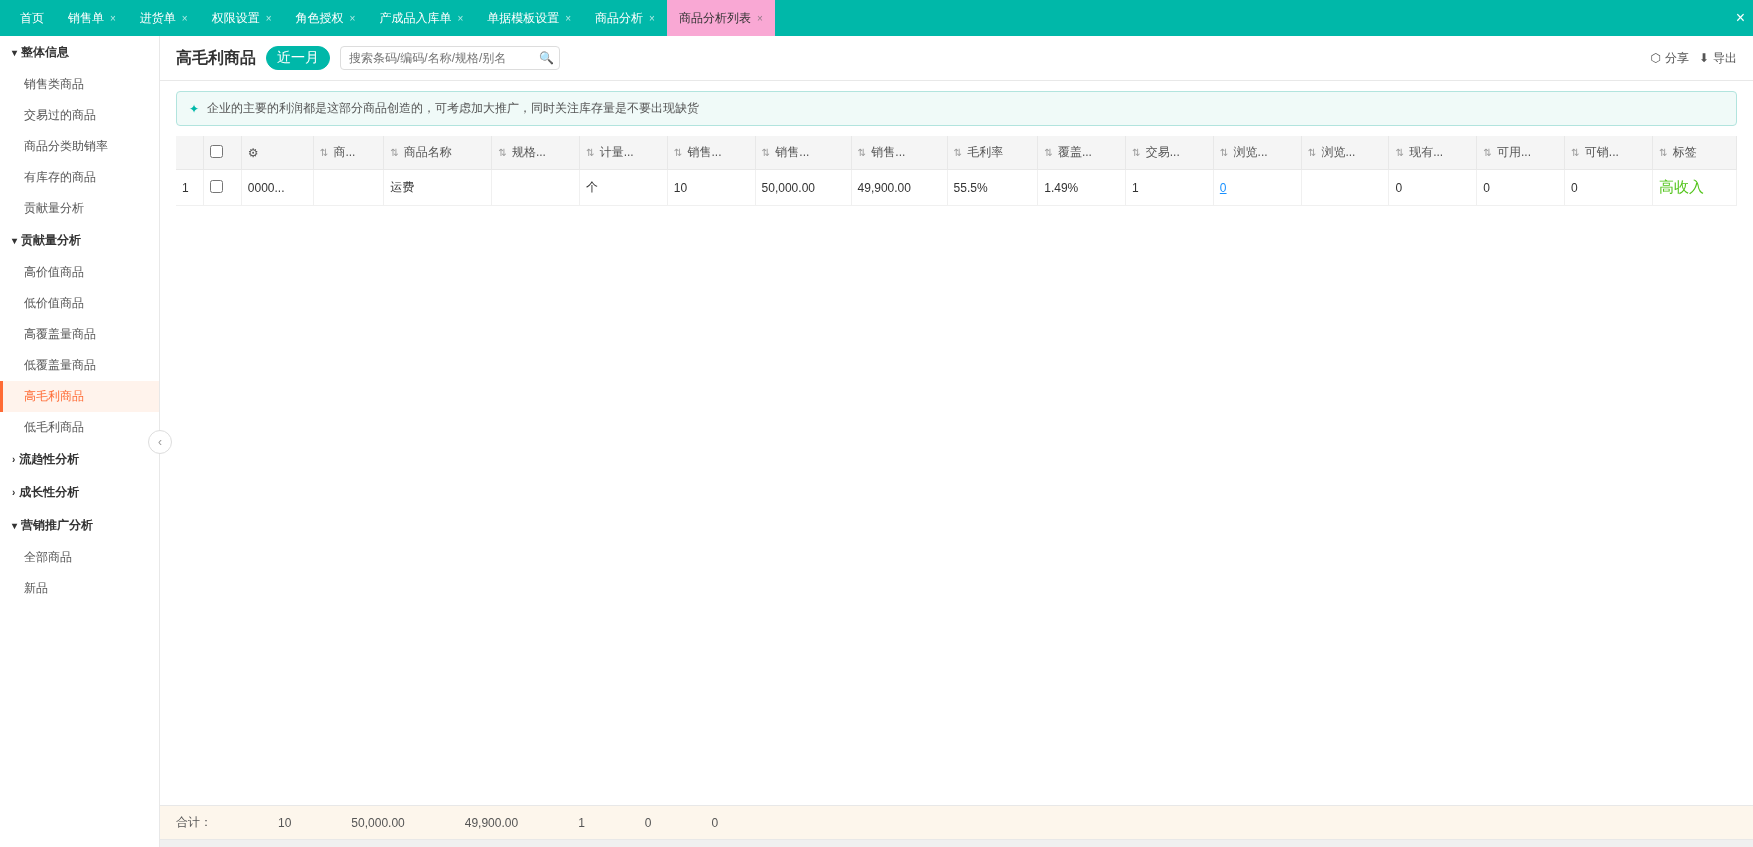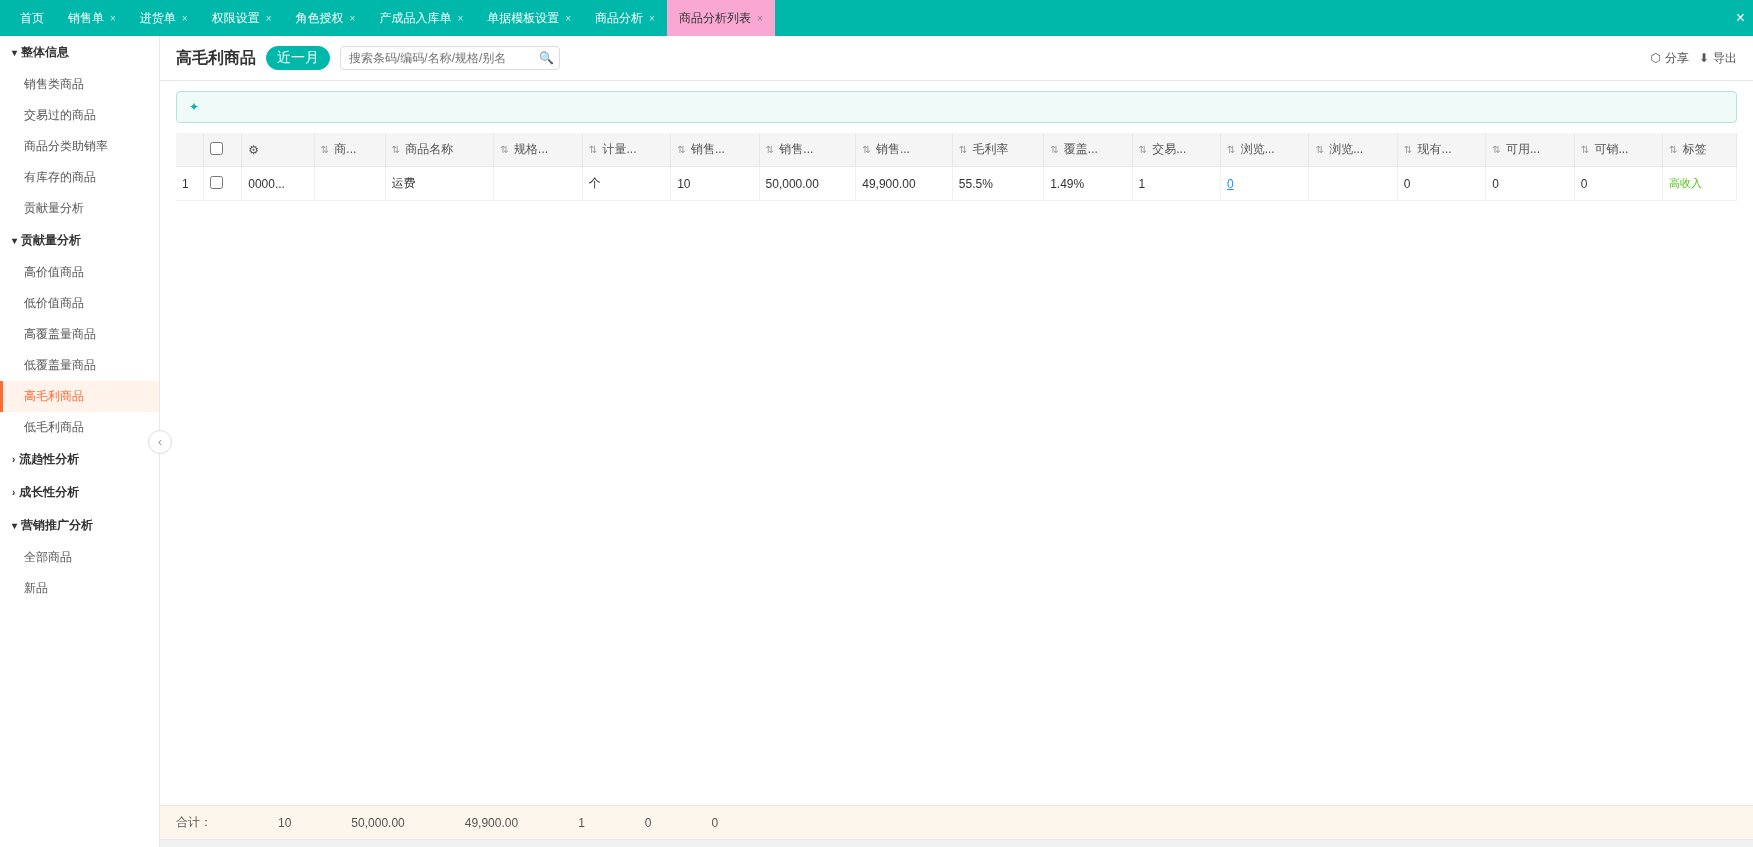--- a/index.html
+++ b/index.html
@@ -177,21 +177,21 @@
       position: relative;
     }
     thead th .col-sort { color: #999; font-size: 10px; margin-right: 2px; }
     tbody td {
       padding: 8px 6px;
       border-bottom: 1px solid #f0f0f0;
       border-right: 1px solid #f0f0f0;
       color: #333;
       white-space: nowrap;
     }
-    .tag-high { color: #52c41a; font-size: 11px; }
+    .tag-high { color: #52c41a; font-size: 15px; }
     .tag-link { color: #1890ff; text-decoration: underline; cursor: pointer; }
 
     
     .footer-bar {
       background: #fdf6ec;
       border-top: 1px solid #e8e8e8;
       padding: 8px 16px;
       display: flex;
       align-items: center;
       gap: 8px;
@@ -347,20 +347,21 @@
         </div>
         <div class="action-btn">
           <span>⬇</span>
           <span>导出</span>
         </div>
       </div>
     </div>
 
     <div class="info-banner">
       <span class="info-icon">✦</span>
+      <span>企业的主要的利润都是这部分商品创造的，可考虑加大推广，同时关注库存量是不要出现缺货</span>
     </div>
 
     <div class="table-container">
       <table>
         <thead>
           <tr>
             <th></th>
             <th>
               <input type="checkbox" style="">
             </th>

